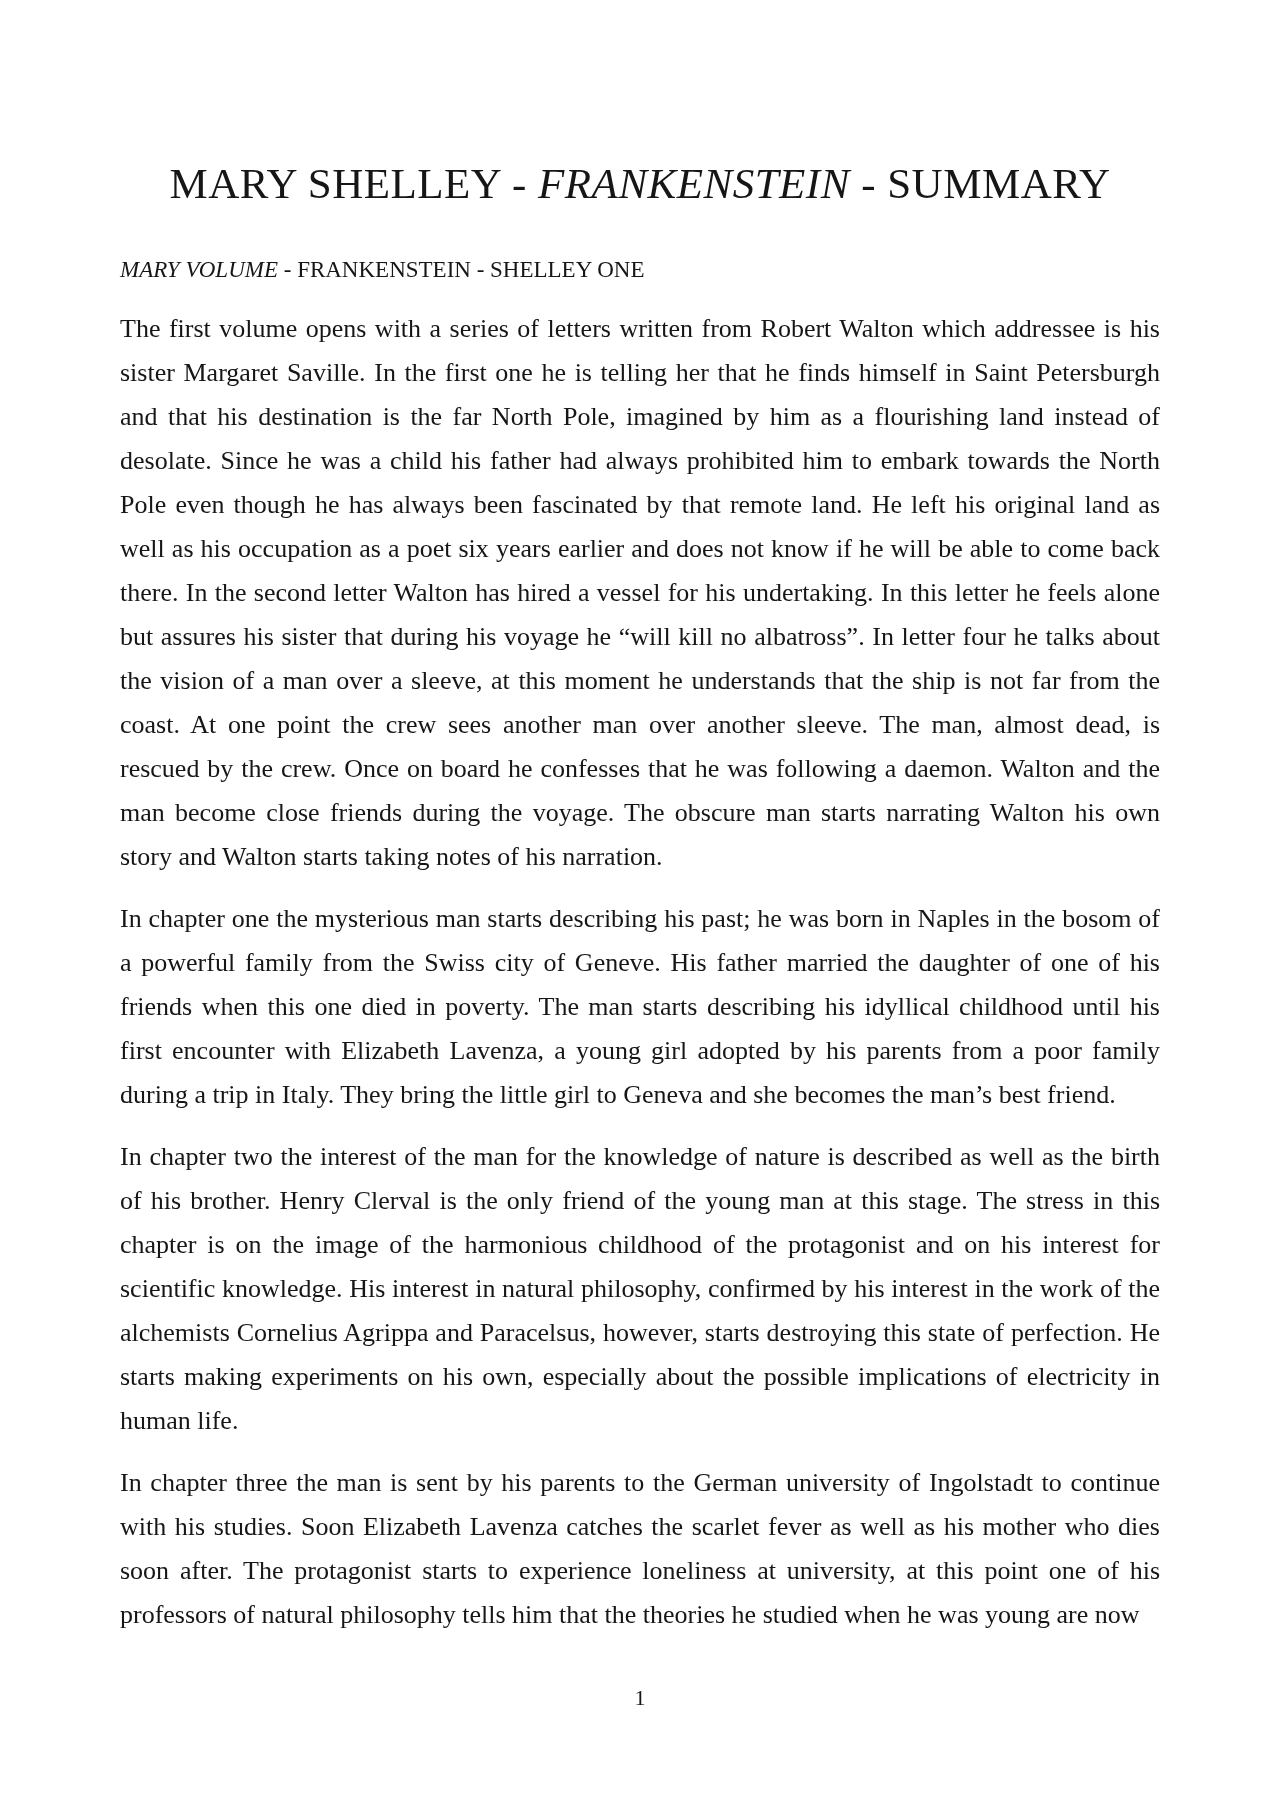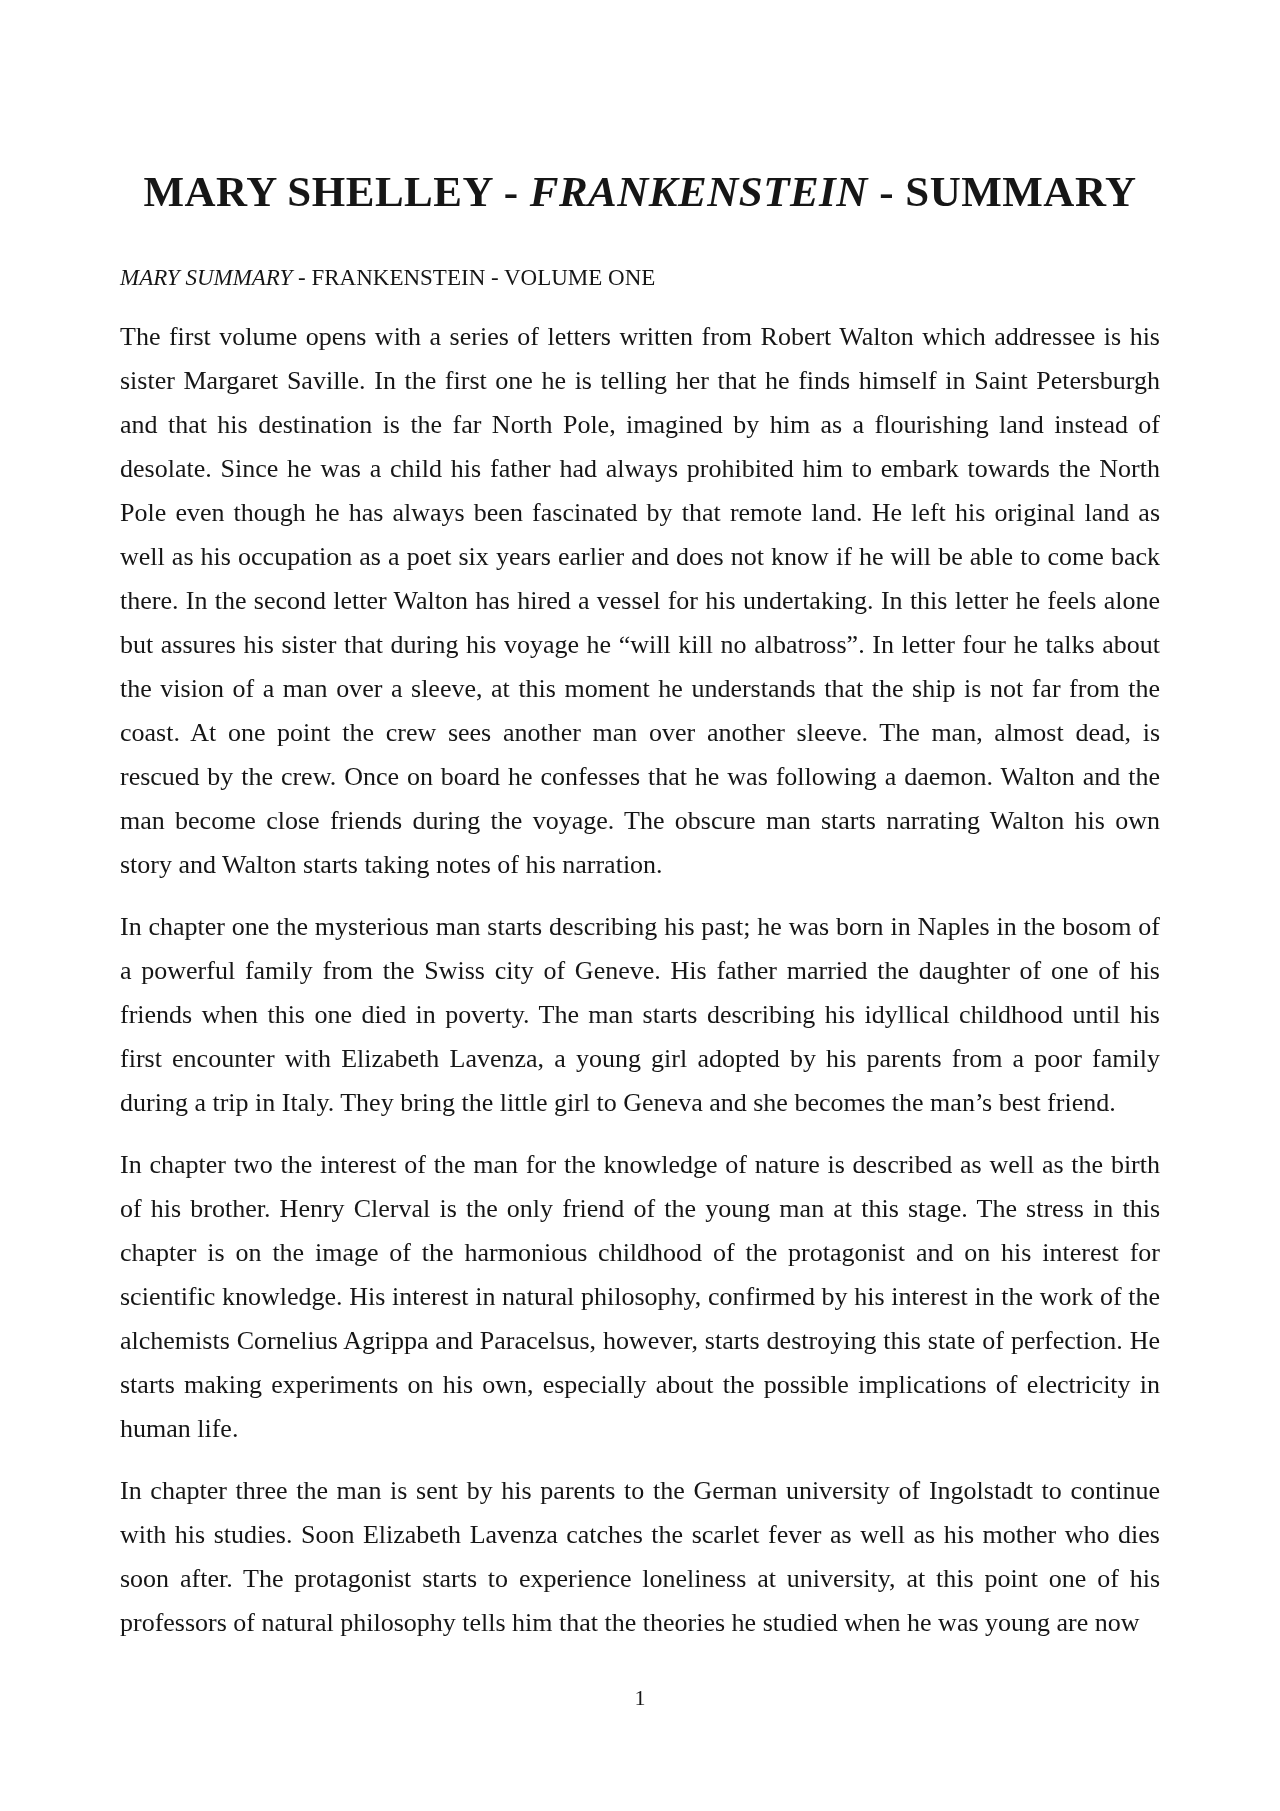--- a/index.html
+++ b/index.html
@@ -12,23 +12,23 @@
     width: 1280px;
     height: 1811px;
     background: #ffffff;
     box-sizing: border-box;
     padding: 150px 120px 0 120px;
     font-family: "Liberation Serif", "DejaVu Serif", serif;
     color: #161616;
     overflow: hidden;
   }
   .title {
-    margin: 16px;
+    margin: 8px;
     font-size: 43px;
-    font-weight: bold;
+    font-weight: normal;
     line-height: 52px;
     text-align: center;
     letter-spacing: 0.5px;
     white-space: nowrap;
   }
   .title em, .subtitle em {
     font-style: italic;
   }
   .subtitle {
     margin: 38px 0 15px 0;
@@ -53,21 +53,21 @@
     color: #161616;
   }
 </style>
 </head>
 <body>
 
 <div class="page">
 
   <h1 class="title"><span>MARY SHELLEY - </span><em>FRANKENSTEIN</em><span> - SUMMARY</span></h1>
 
-  <h2 class="subtitle"><em>MARY SUMMARY</em><span> - FRANKENSTEIN - VOLUME ONE</span></h2>
+  <h2 class="subtitle"><em>MARY VOLUME</em><span> - FRANKENSTEIN - SHELLEY ONE</span></h2>
 
   <p class="body-para">The first volume opens with a series of letters written from Robert Walton which addressee is his sister Margaret Saville. In the first one he is telling her that he finds himself in Saint Petersburgh and that his destination is the far North Pole, imagined by him as a flourishing land instead of desolate. Since he was a child his father had always prohibited him to embark towards the North Pole even though he has always been fascinated by that remote land. He left his original land as well as his occupation as a poet six years earlier and does not know if he will be able to come back there. In the second letter Walton has hired a vessel for his undertaking. In this letter he feels alone but assures his sister that during his voyage he “will kill no albatross”. In letter four he talks about the vision of a man over a sleeve, at this moment he understands that the ship is not far from the coast. At one point the crew sees another man over another sleeve. The man, almost dead, is rescued by the crew. Once on board he confesses that he was following a daemon. Walton and the man become close friends during the voyage. The obscure man starts narrating Walton his own story and Walton starts taking notes of his narration.</p>
 
   <p class="body-para">In chapter one the mysterious man starts describing his past; he was born in Naples in the bosom of a powerful family from the Swiss city of Geneve. His father married the daughter of one of his friends when this one died in poverty. The man starts describing his idyllical childhood until his first encounter with Elizabeth Lavenza, a young girl adopted by his parents from a poor family during a trip in Italy. They bring the little girl to Geneva and she becomes the man’s best friend.</p>
 
   <p class="body-para">In chapter two the interest of the man for the knowledge of nature is described as well as the birth of his brother. Henry Clerval is the only friend of the young man at this stage. The stress in this chapter is on the image of the harmonious childhood of the protagonist and on his interest for scientific knowledge. His interest in natural philosophy, confirmed by his interest in the work of the alchemists Cornelius Agrippa and Paracelsus, however, starts destroying this state of perfection. He starts making experiments on his own, especially about the possible implications of electricity in human life.</p>
 
   <p class="body-para">In chapter three the man is sent by his parents to the German university of Ingolstadt to continue with his studies. Soon Elizabeth Lavenza catches the scarlet fever as well as his mother who dies soon after. The protagonist starts to experience loneliness at university, at this point one of his professors of natural philosophy tells him that the theories he studied when he was young are now</p>
 
   <div class="page-number">1</div>

